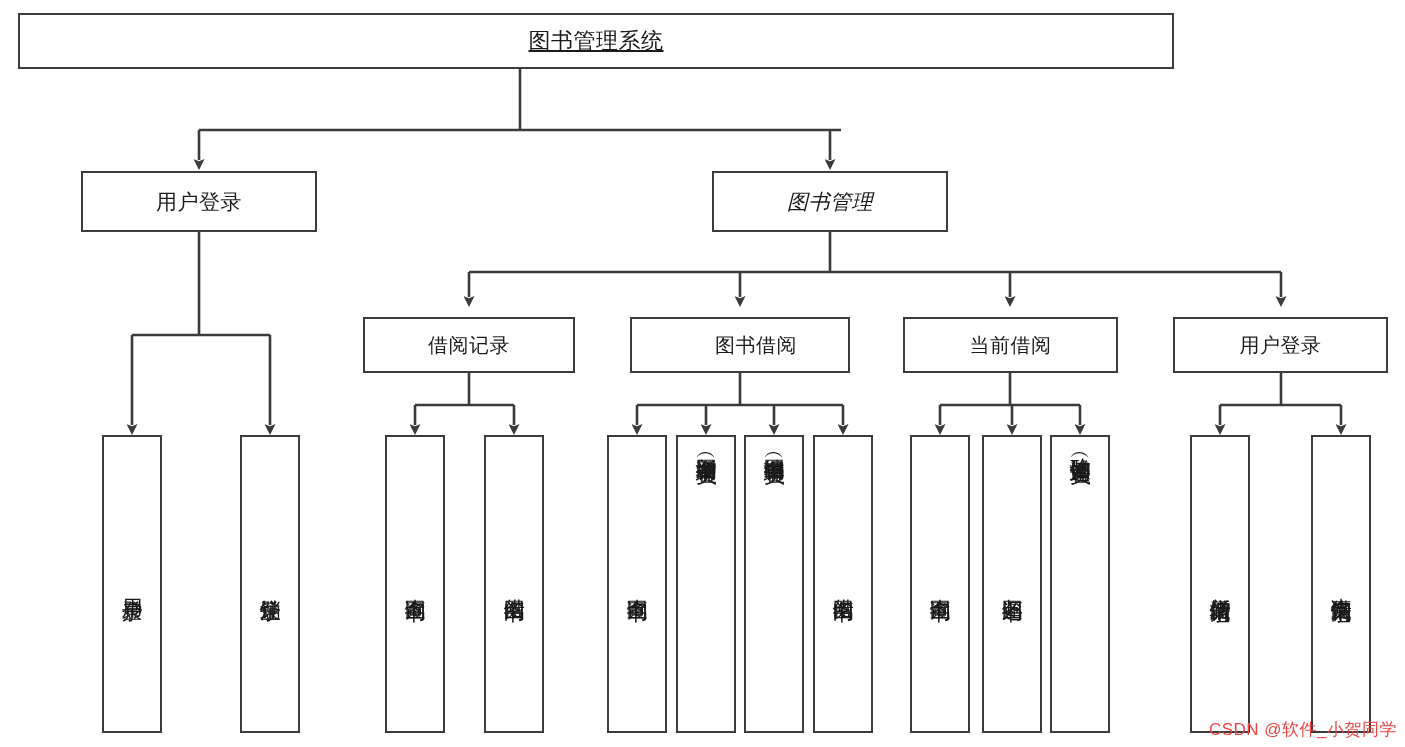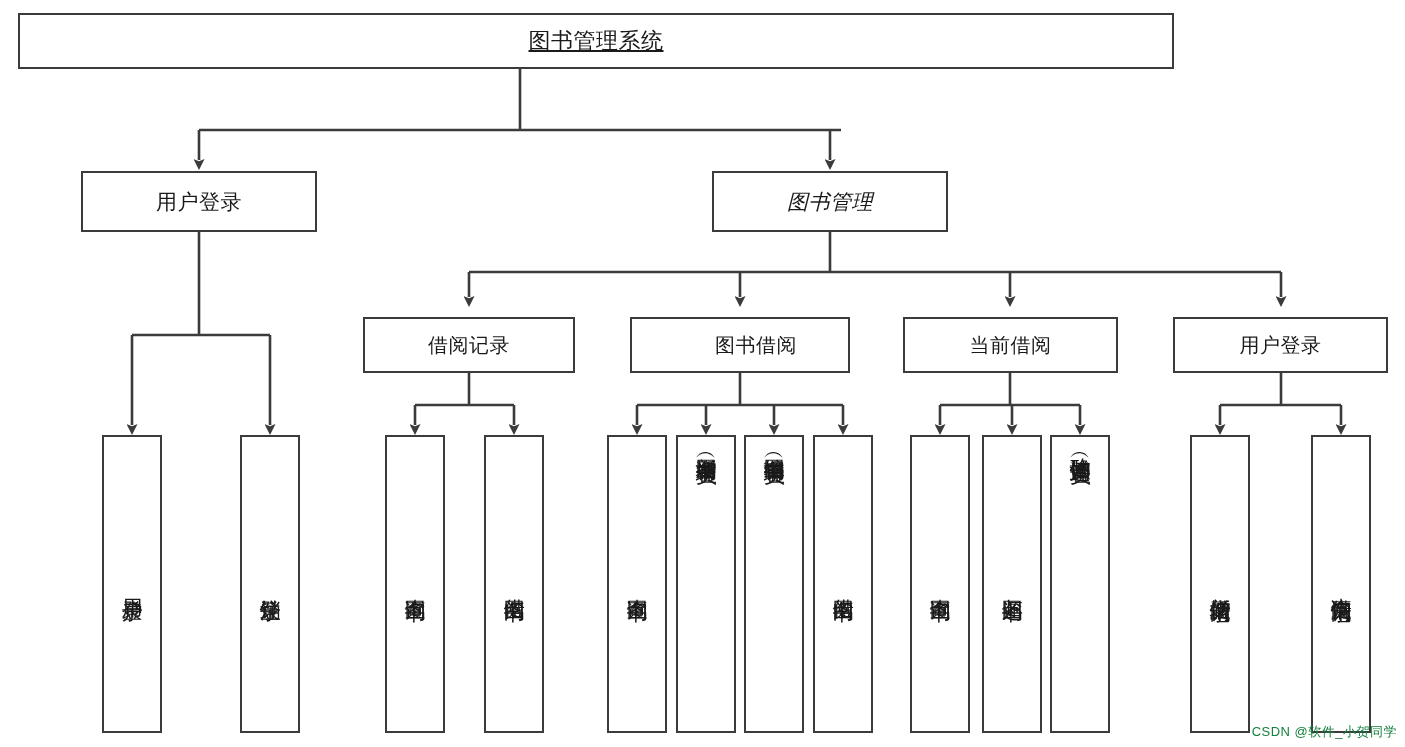--- a/index.html
+++ b/index.html
@@ -55,22 +55,22 @@
     font-size: 21px;
     line-height: 1.06;
     letter-spacing: 1px;
     margin: 0 auto;
   }
   .leaf-mid { align-items: center; padding-top: 0; }
   .watermark {
     position: absolute;
     right: 8px;
     bottom: 6px;
-    font-size: 13px;
-    color: #15803d;
+    font-size: 17px;
+    color: #ef4444;
     white-space: nowrap;
     z-index: 5;
     letter-spacing: 0.5px;
   }
 </style>
 </head>
 <body>
 
 <div id="canvas">
 

